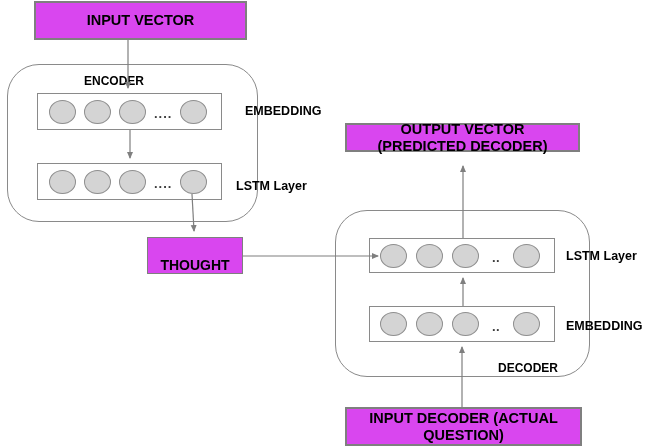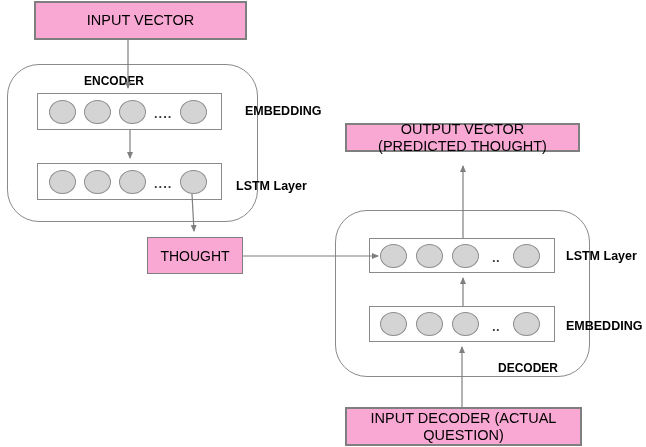--- a/index.html
+++ b/index.html
@@ -2,23 +2,23 @@
 <html><head>
 <meta charset="utf-8">
 <style>
   html,body{margin:0;padding:0;background:#fff;}
   .canvas{
     position:relative;width:646px;height:447px;background:#ffffff;
     font-family:"Liberation Sans",sans-serif;overflow:hidden;color:#000;
   }
   
   .gbox{
-    position:absolute;background:#f9a8d4;border:2px solid #7f7f7f;
+    position:absolute;background:#d946ef;border:2px solid #7f7f7f;
     box-sizing:border-box;display:flex;flex-direction:column;justify-content:center;
-    text-align:center;font-weight:normal;font-size:14.5px;line-height:17px;color:#000;
+    text-align:center;font-weight:bold;font-size:14.5px;line-height:17px;color:#000;
   }
   
   .container{
     position:absolute;border:1.4px solid #8a8a8a;border-radius:32px;
     box-sizing:border-box;background:transparent;
   }
   .container-label{
     position:absolute;font-weight:bold;font-size:12px;color:#000;white-space:nowrap;
   }
   
@@ -66,27 +66,27 @@
 
   <div class="rowrect enc-row" style="top:163px;">
     <div class="node"></div>
     <div class="node"></div>
     <div class="node"></div>
     <div class="dots dots-wide">....</div>
     <div class="node"></div>
   </div>
   <div class="side-label" style="left:236px;top:179px;">LSTM Layer</div>
 
-  <div class="gbox" style="left:147px;top:237px;width:96px;height:37px;border-width:1.5px;font-size:14px;line-height:16px;">
+  <div class="gbox" style="left:147px;top:237px;width:96px;height:37px;border-width:1.5px;font-size:14px;line-height:16px;justify-content:flex-end;">
     <div>THOUGHT</div>
   </div>
 
   <div class="gbox" style="left:345px;top:123px;width:235px;height:29px;">
     <div>OUTPUT VECTOR</div>
-    <div>(PREDICTED THOUGHT)</div>
+    <div>(PREDICTED DECODER)</div>
   </div>
 
   <div class="container" style="left:335px;top:210px;width:255px;height:167px;"></div>
   <div class="container-label" style="left:498px;top:361px;">DECODER</div>
 
   <div class="rowrect dec-row" style="top:238px;">
     <div class="node"></div>
     <div class="node"></div>
     <div class="node"></div>
     <div class="dots dots-narrow">..</div>

